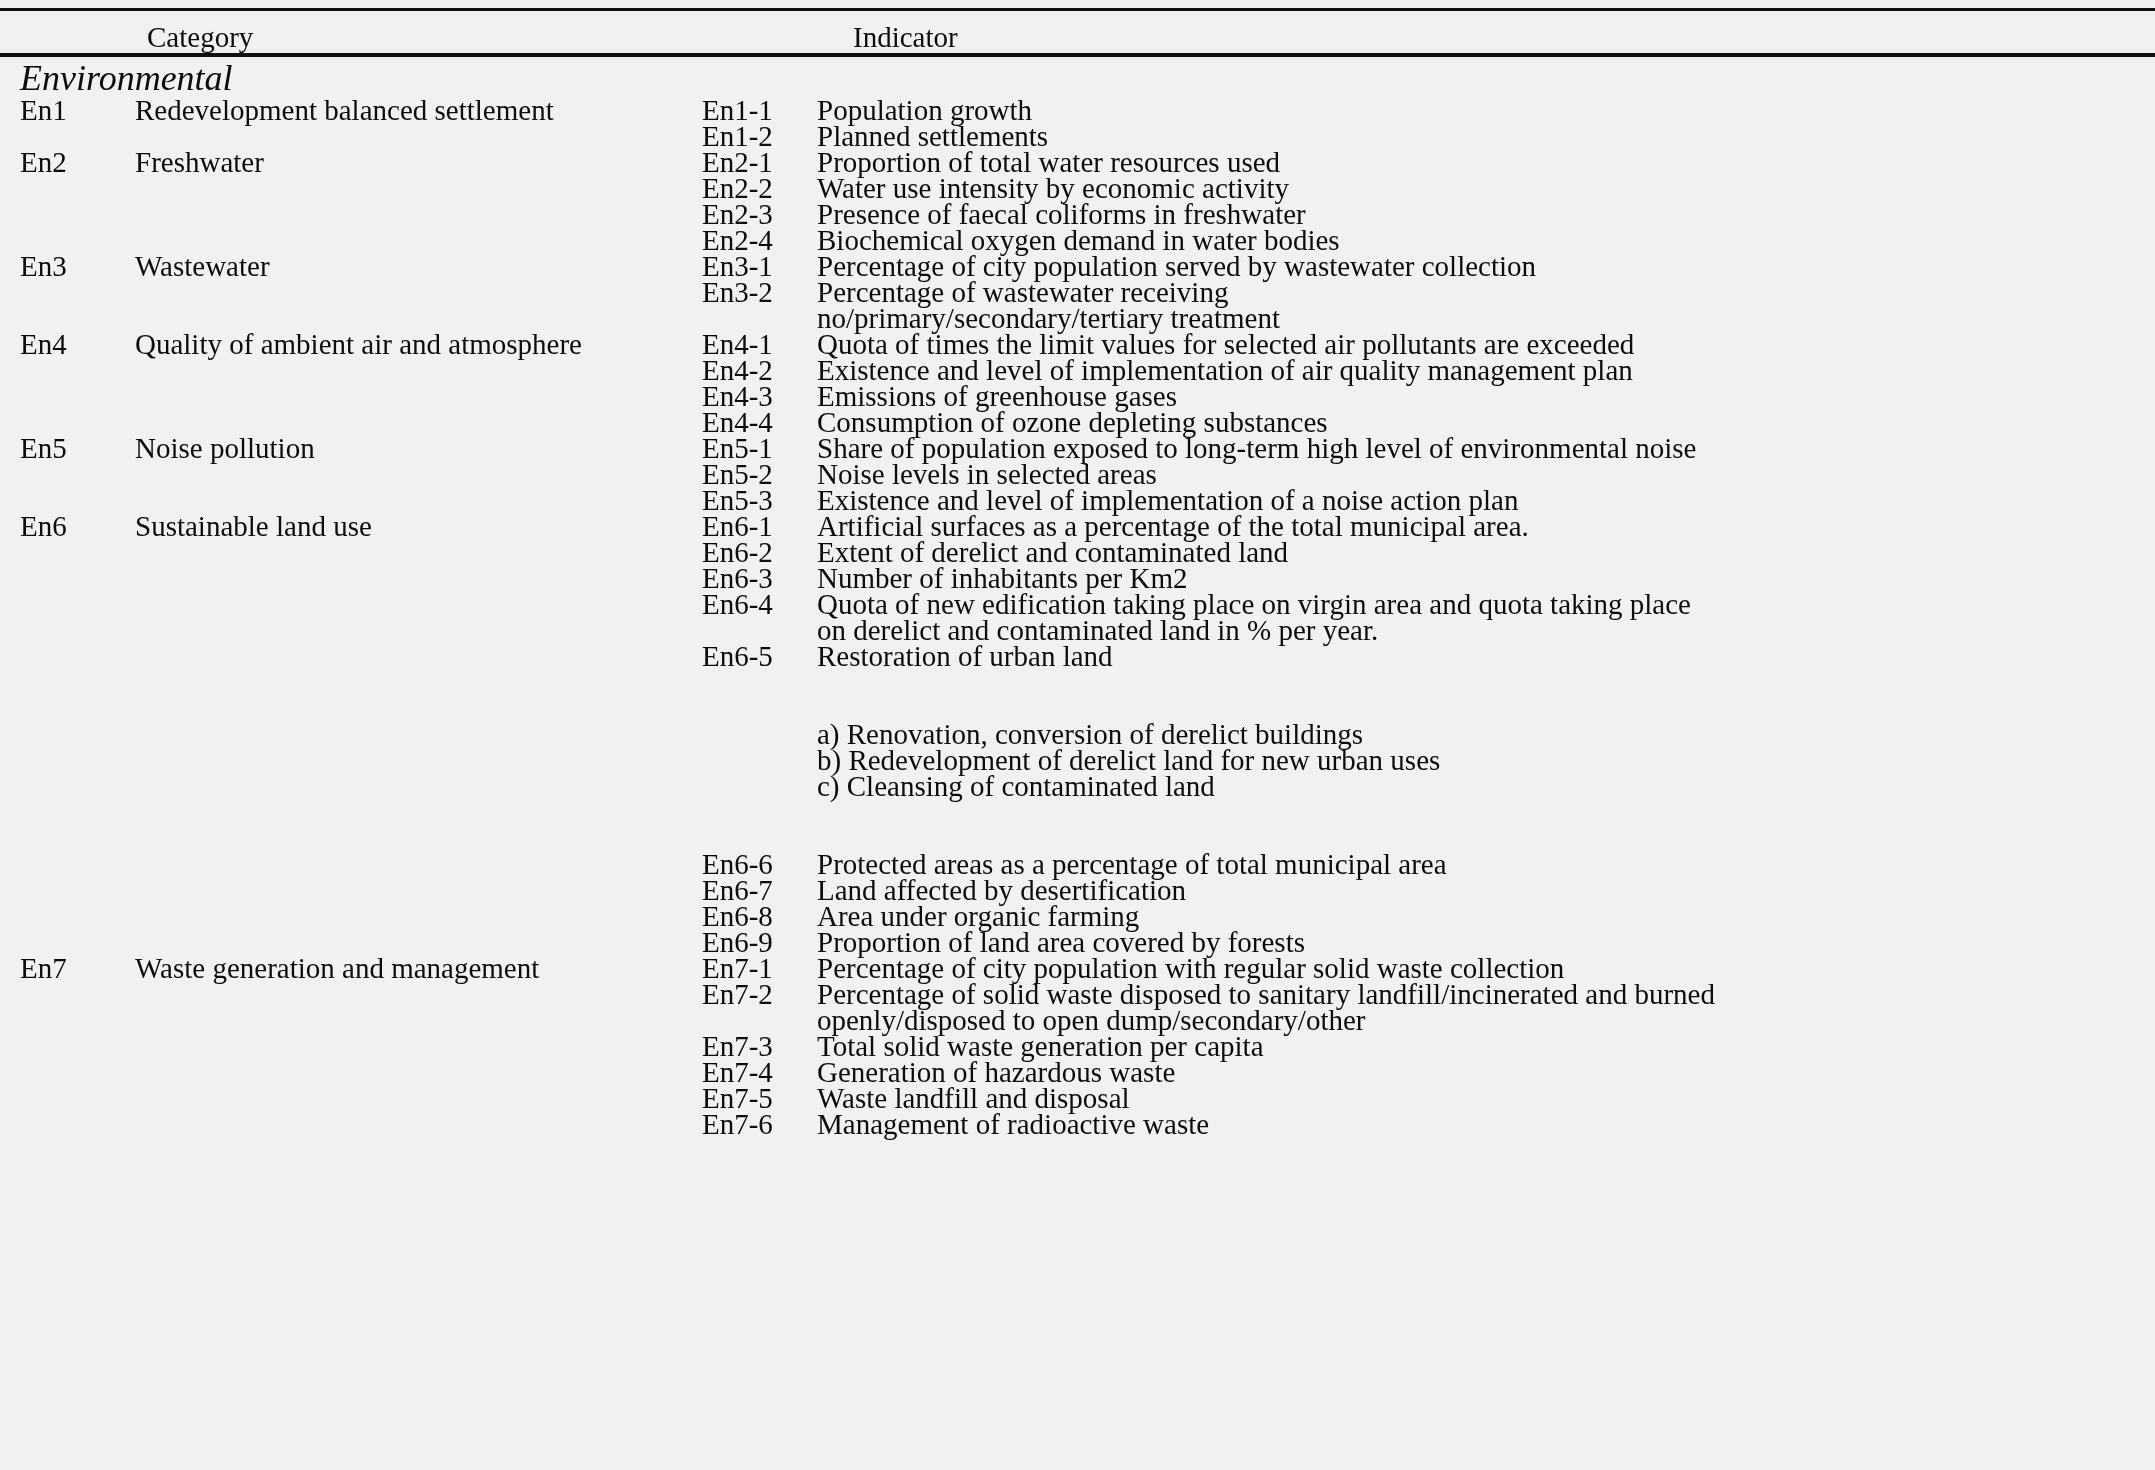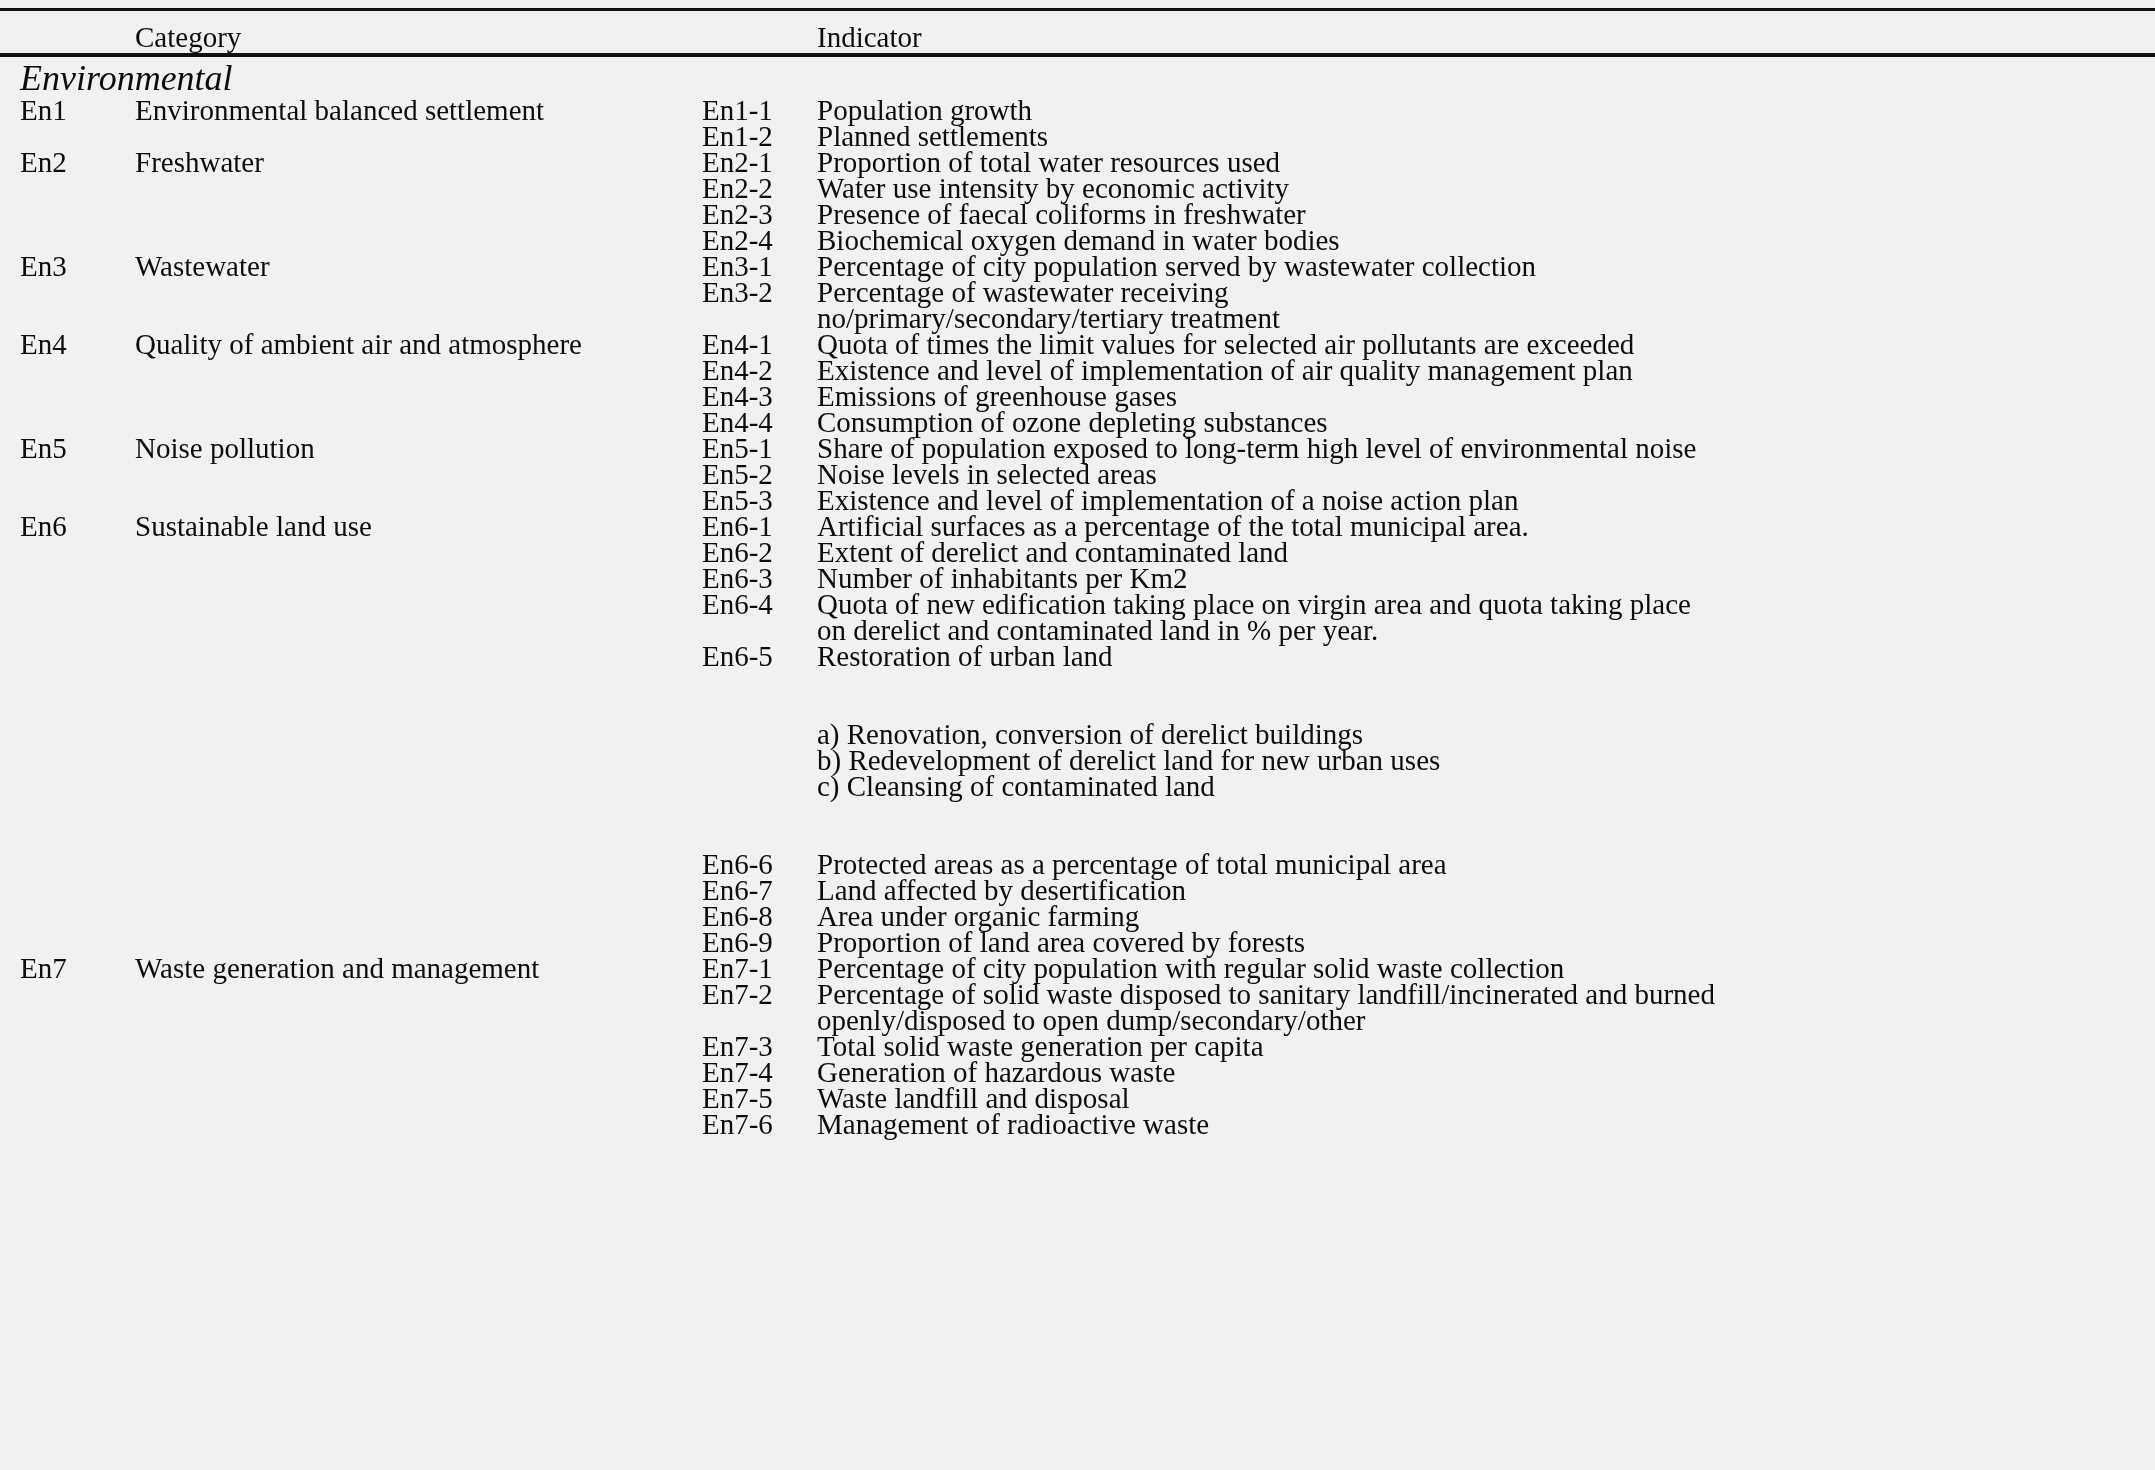--- a/index.html
+++ b/index.html
@@ -35,20 +35,21 @@
     margin: 0;
   }
 
   
   .header-row {
     display: flex;
     align-items: flex-start;
     height: 42px;
     padding-top: 9px;
     box-sizing: border-box;
+    gap: 12px;
   }
   .header-row .cell-code,
   .header-row .cell-cat,
   .header-row .cell-icode,
   .header-row .cell-ind {
     font-size: 29px;
     line-height: 34px;
   }
 
   
@@ -102,21 +103,21 @@
     <div class="cell-ind">Indicator</div>
   </div>
 
   <div class="rule-header"></div>
 
   <div class="section-head">Environmental</div>
 
   <div class="body-rows" id="body-rows">
       <div class="row-line">
         <div class="cell-code">En1</div>
-        <div class="cell-cat">Environmental balanced settlement</div>
+        <div class="cell-cat">Redevelopment balanced settlement</div>
         <div class="cell-icode">En1-1</div>
         <div class="cell-ind">Population growth</div>
       </div>
       <div class="row-line">
         <div class="cell-code"></div>
         <div class="cell-cat"></div>
         <div class="cell-icode">En1-2</div>
         <div class="cell-ind">Planned settlements</div>
       </div>
       <div class="row-line">

